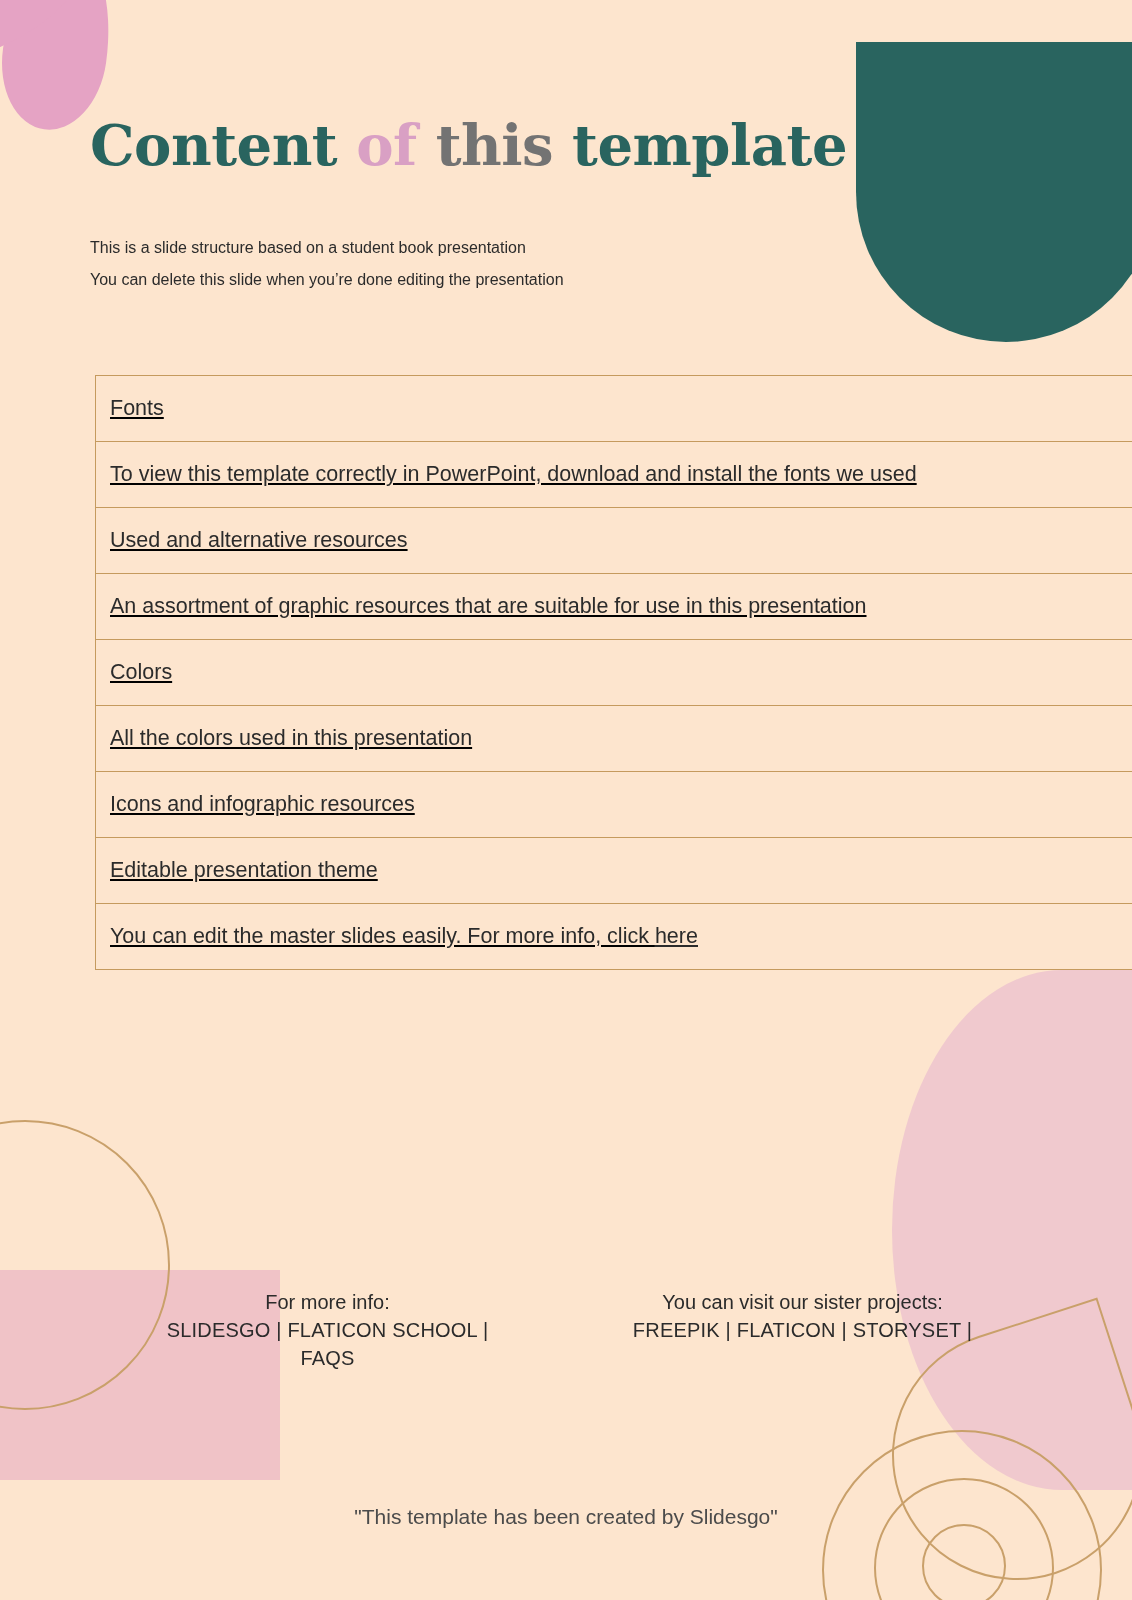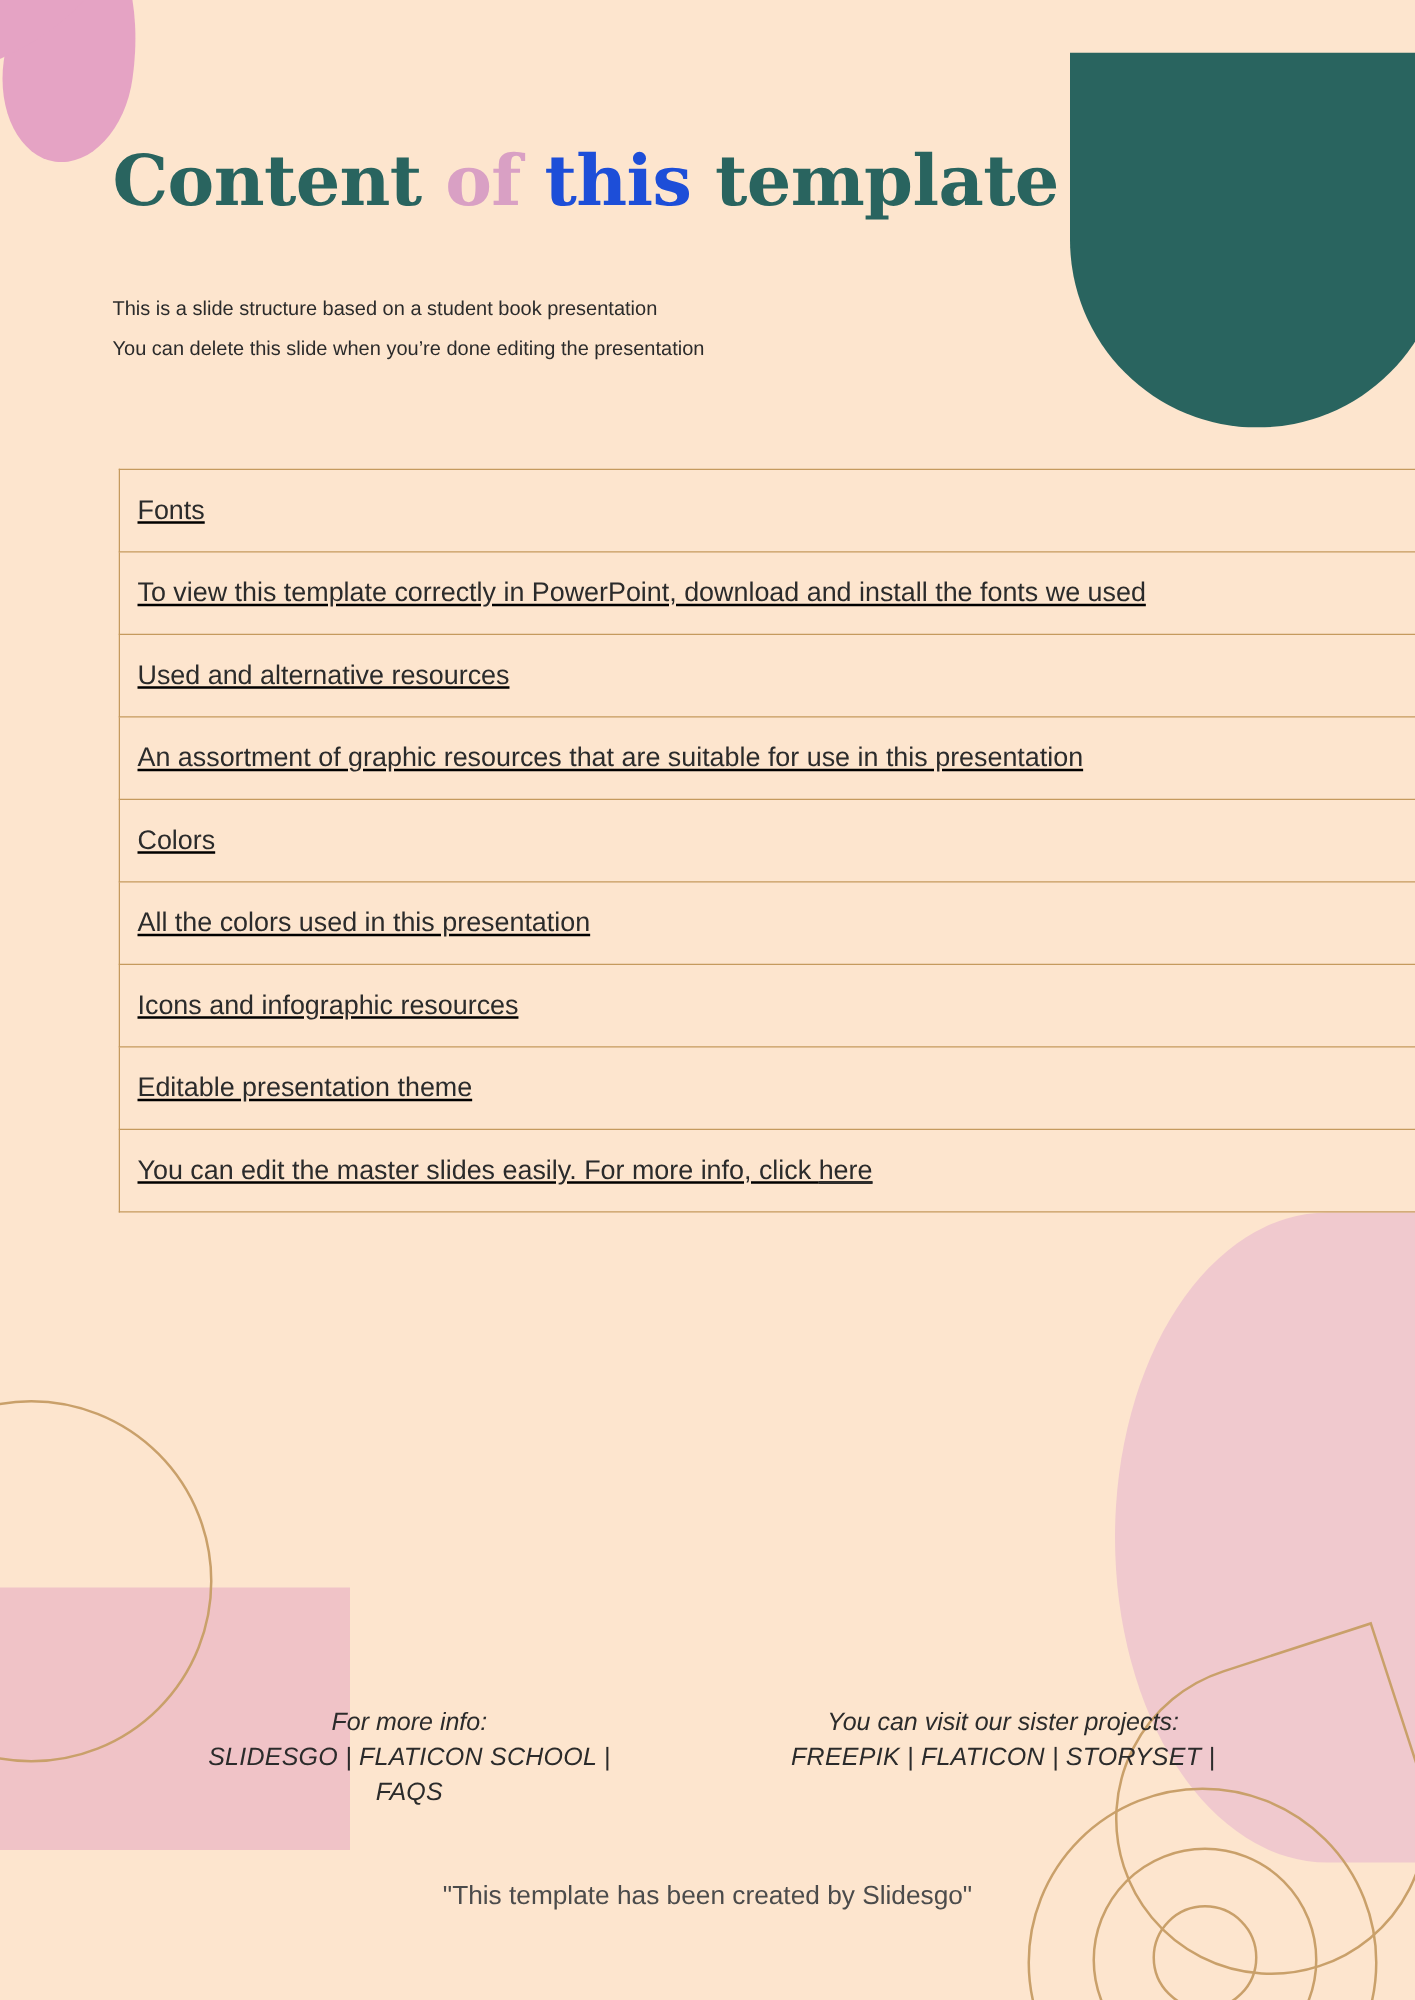--- a/index.html
+++ b/index.html
@@ -82,21 +82,21 @@
     position: absolute;
     left: 90px; top: 112px;
     font-family: "DejaVu Serif", serif;
     font-weight: bold;
     font-size: 56px;
     letter-spacing: -0.5px;
     white-space: nowrap;
     color: #29645F;
   }
   .title .w-of { color: #D9A0C4; margin-top: 25px; }
-  .title .w-this { color: #1d4ed8; }
+  .title .w-this { color: #737373; }
 
   .subtitle {
     position: absolute;
     left: 90px; top: 232px;
     font-size: 16px;
     line-height: 32px;
     color: #2B2B2B;
   }
 
   table.toc {
@@ -113,25 +113,24 @@
     line-height: 31px;
     color: #2B2B2B;
     vertical-align: middle;
   }
   td.head { font-size: 22px; padding-top: 19px; padding-bottom: 19px; }
   td.desc { font-size: 21px; }
   .link-here { color: #2B2B2B; margin-top: 24px; }
 
   .footer-cols {
     position: absolute;
-    top: 1364px;
+    top: 1288px;
     left: 90px;
     width: 950px;
     display: flex;
-    font-style: italic;
   }
   .fcol { flex: 1; text-align: center; font-size: 20px; line-height: 28px; color: #2B2B2B; }
   .fcol .lead { display: block; }
   .fcol .links { display: block; letter-spacing: 0.2px; }
 
   .credit {
     position: absolute;
     top: 1505px;
     left: 0; width: 1132px;
     text-align: center;

